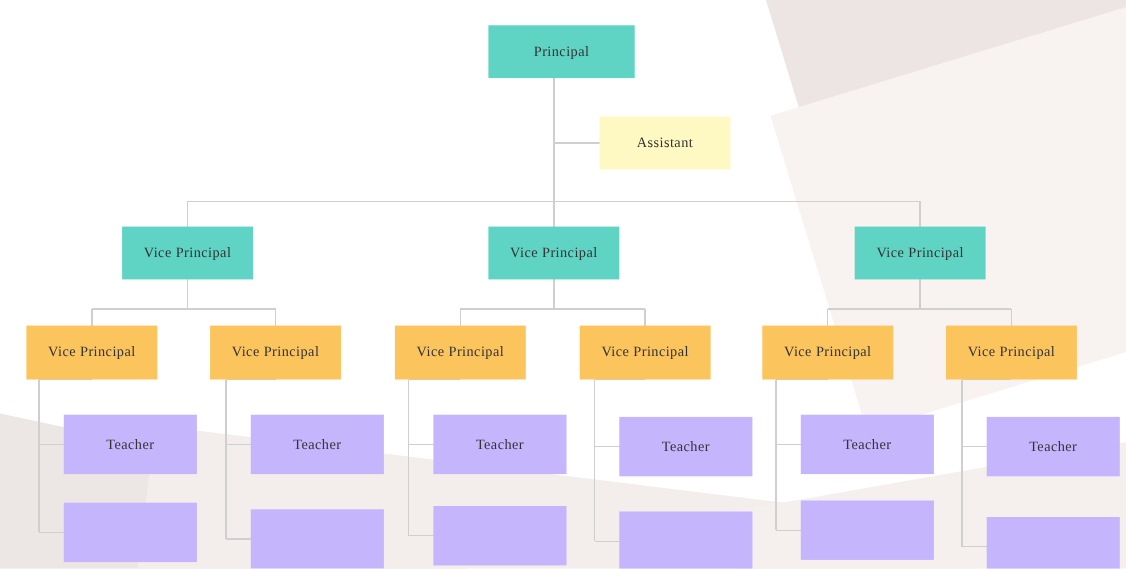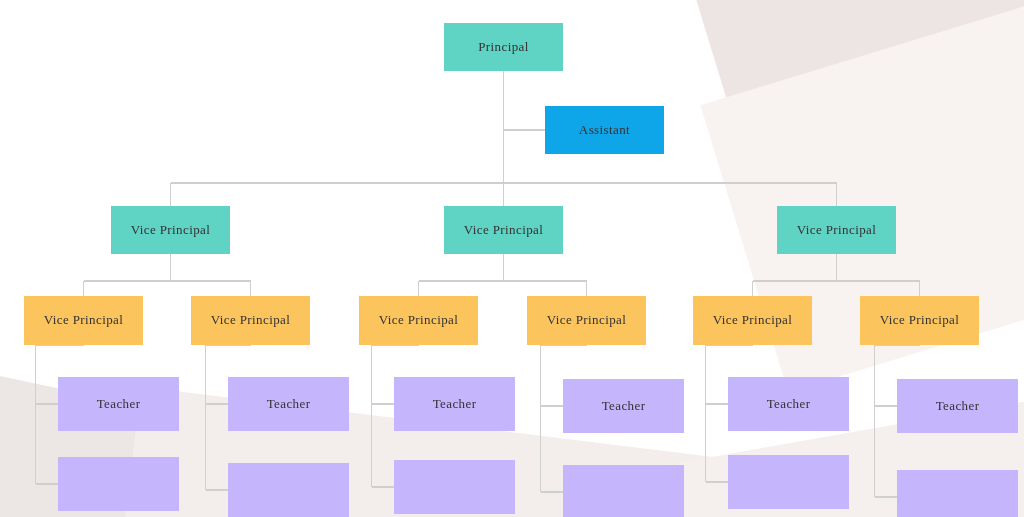--- a/index.html
+++ b/index.html
@@ -85,21 +85,21 @@
     justify-content: center;
     box-sizing: border-box;
     color: #333333;
     font-size: 13px;
     letter-spacing: 0.4px;
     text-align: center;
     line-height: 1.1;
     user-select: none;
   }
   .node.teal    { background: #5FD3C4; }
-  .node.purple  { background: #0ea5e9; }
+  .node.purple  { background: #fef9c3; }
   .node.orange  { background: #FBC45C; }
   .node.salmon  { background: #c4b5fd; }
   .node-label { pointer-events: none; }
 </style>
 </head>
 <body>
 
 <div id="canvas">
 
   <div class="bg-layer">
@@ -163,21 +163,21 @@
       <path d="M705.5 404 L728.5 404"></path>
       <path d="M705.5 482 L728.5 482"></path>
 
       <path d="M874.5 345 L874.5 497"></path>
       <path d="M874.5 345 L919.5 345"></path>
       <path d="M874.5 406 L897.5 406"></path>
       <path d="M874.5 497 L897.5 497"></path>
     </g>
   </svg>
 
-  <div class="node teal" style="left:444px; top:23px; width:119px; height:48px;">
+  <div class="node teal" style="left:444px; top:23px; width:133px; height:48px;">
     <span class="node-label">Principal</span>
   </div>
 
   <div class="node purple" style="left:545px; top:106px; width:119px; height:48px;">
     <span class="node-label">Assistant</span>
   </div>
 
   <div class="node teal" style="left:111px; top:206px; width:119px; height:48px;">
     <span class="node-label">Vice Principal</span>
   </div>

